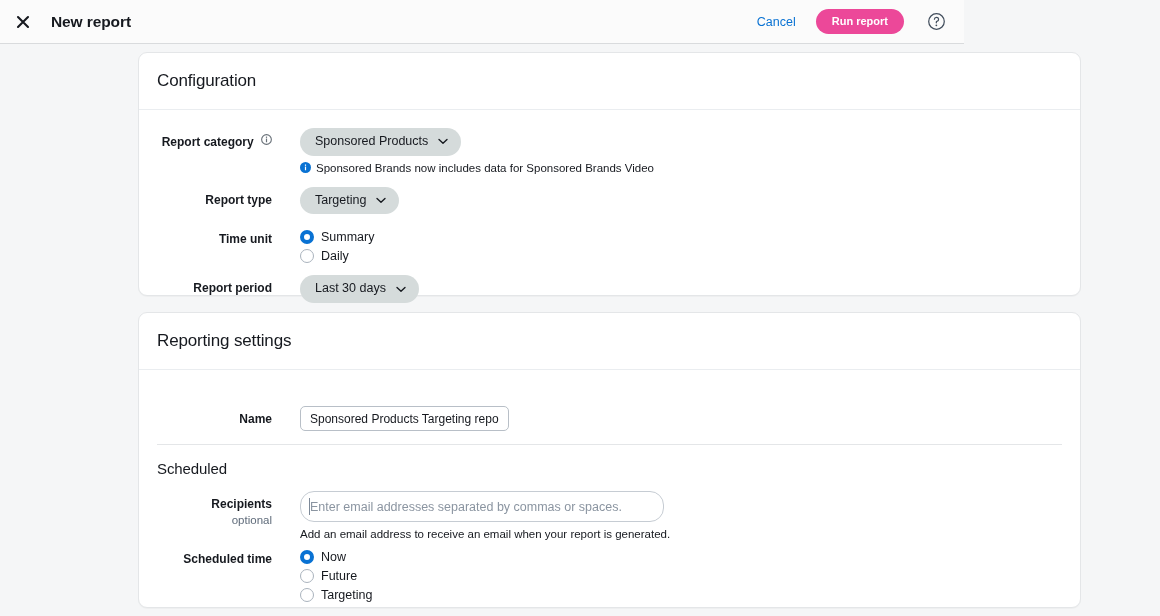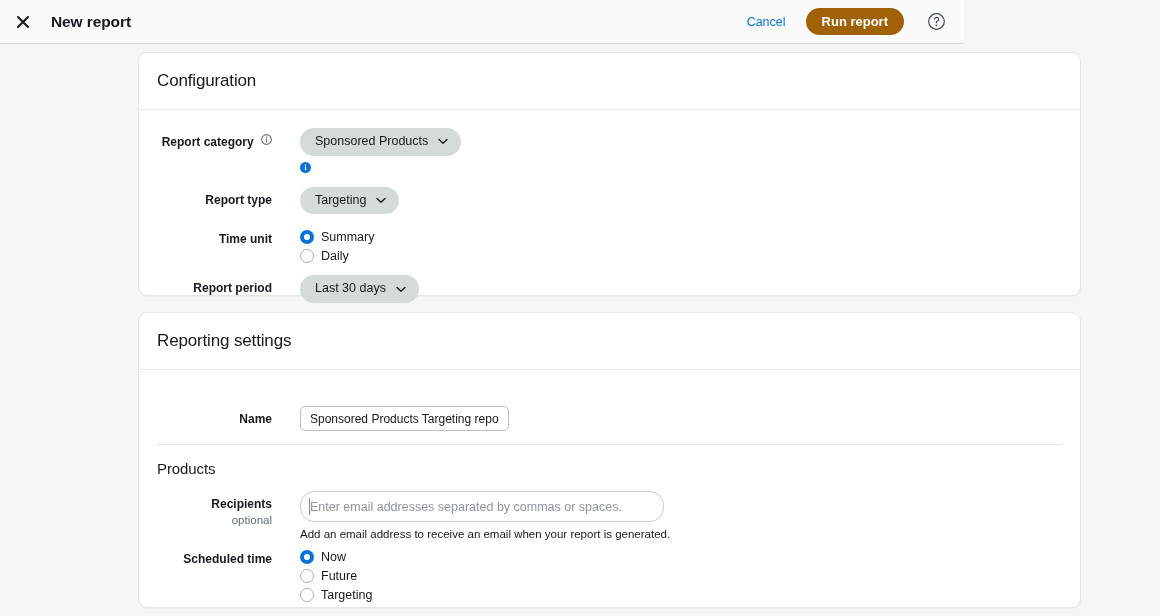--- a/index.html
+++ b/index.html
@@ -51,26 +51,26 @@
     align-items: center;
     gap: 14px;
   }
   .link-cancel {
     color: #0972d3;
     font-size: 12.5px;
     cursor: pointer;
     padding: 4px 6px;
   }
   .btn-primary {
-    background: #a16207;
+    background: #ec4899;
     color: #ffffff;
     border: none;
     border-radius: 18px;
     font-family: inherit;
-    font-size: 13px;
+    font-size: 11px;
     font-weight: 700;
     padding: 7px 16px;
     cursor: pointer;
     line-height: 1;
   }
   .help-icon {
     width: 24px; height: 24px;
     margin-left: 6px;
     display: flex; align-items: center; justify-content: center;
     cursor: pointer;
@@ -302,20 +302,21 @@
             </span>
           </button>
           <div class="hint">
             <span>
               <svg width="11" height="11" viewBox="0 0 12 12" aria-hidden="true">
                 <circle cx="6" cy="6" r="6" fill="#0972d3"></circle>
                 <rect x="5.35" y="5" width="1.3" height="4" fill="#ffffff"></rect>
                 <rect x="5.35" y="2.7" width="1.3" height="1.5" fill="#ffffff"></rect>
               </svg>
             </span>
+            <span>Sponsored Brands now includes data for Sponsored Brands Video</span>
           </div>
         </div>
       </div>
 
       <div class="frow" style="margin-top:10px;">
         <div class="flabel">Report type</div>
         <div class="fctl">
           <button class="pill">
             <span>Targeting</span>
             <span class="chev">
@@ -366,21 +367,21 @@
 
       <div class="frow" style="margin-top:18px;margin-bottom:0;">
         <div class="flabel">Name</div>
         <div class="fctl">
           <input class="text-input" type="text" value="Sponsored Products Targeting report" style="">
         </div>
       </div>
 
       <div class="divider"></div>
 
-      <div class="subsection-title">Products</div>
+      <div class="subsection-title">Scheduled</div>
 
       <div class="frow" style="margin-bottom:6px;">
         <div class="flabel">
           <span>Recipients</span>
           <span class="optional">optional</span>
         </div>
         <div class="fctl">
           <span class="input-wrap">
             <input class="email-input" type="text" placeholder="Enter email addresses separated by commas or spaces." style="">
             <span class="caret"></span>

